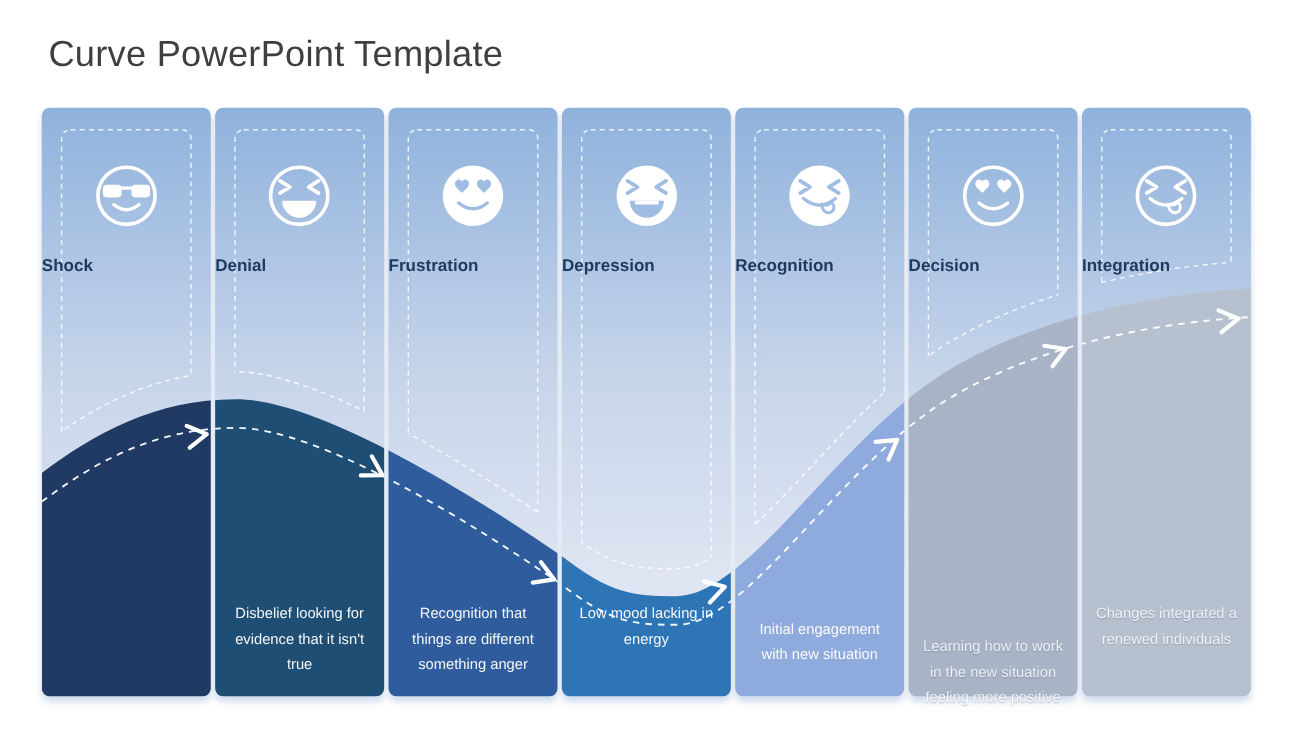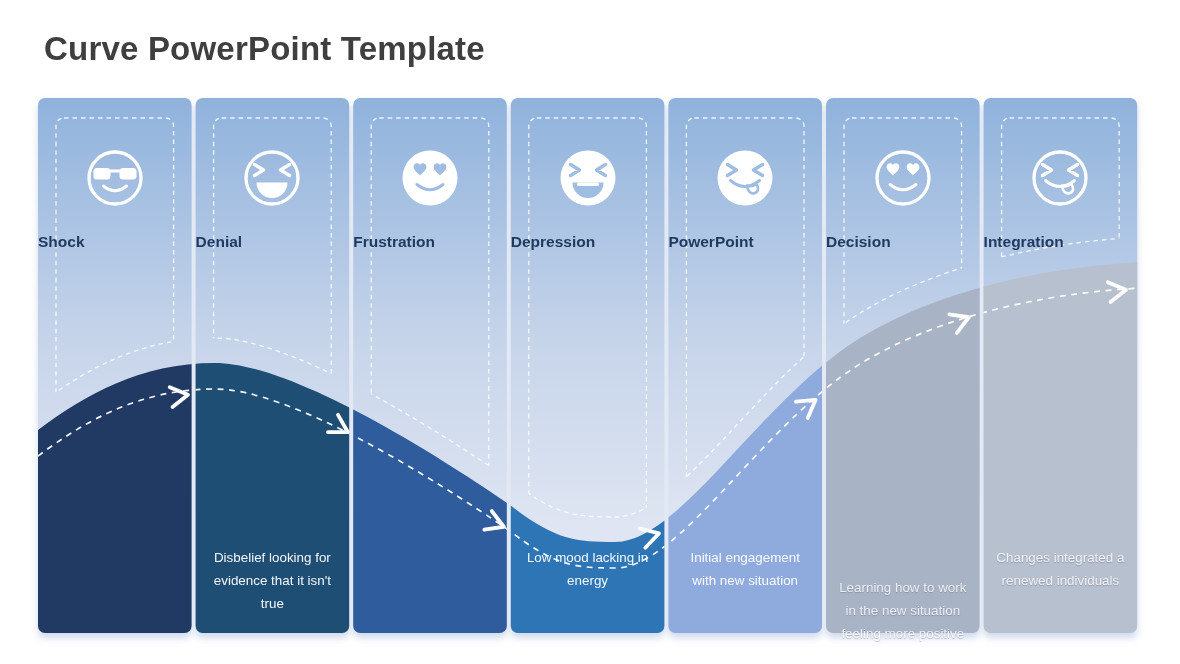--- a/index.html
+++ b/index.html
@@ -1,18 +1,18 @@
 <!DOCTYPE html>
 <html><head>
 <meta charset="utf-8">
 <style>
   html,body{margin:0;padding:0;background:#ffffff;}
   .page{position:relative;width:1180px;height:664px;background:#ffffff;overflow:hidden;
         font-family:"Liberation Sans",sans-serif;}
-  .main-title{position:absolute;left:44px;top:30px;font-size:33px;font-weight:700;
+  .main-title{position:absolute;left:44px;top:30px;font-size:33px;font-weight:400;
         letter-spacing:.2px;color:#3F3F3F;white-space:nowrap;}
   #diagram{position:absolute;left:0;top:0;}
   .overlay{position:absolute;left:0;top:0;width:1180px;height:664px;pointer-events:none;}
   .icon-wrap{position:absolute;width:64px;height:64px;}
   .stage-title{position:absolute;font-size:15.5px;font-weight:700;
         color:#1F3A5F;}
   .stage-desc{position:absolute;text-align:center;font-size:13.4px;line-height:23px;
         color:#FFFFFF;opacity:.95;}
   .stage-desc.muted{opacity:.78;text-shadow:0 1px 1px rgba(75,85,105,.45);}
 </style>
@@ -110,36 +110,37 @@
         </svg></div>
       <div class="stage-title" style="left: 195.6px; top: 233px; width: 149px;">Denial</div>
       <div class="stage-desc" style="left: 204.4px; top: 546px; width: 136px;">Disbelief looking for evidence that it isn't true</div>
       <div class="icon-wrap" style="left: 398px; top: 146px;"><svg width="64" height="64" viewBox="-32 -32 64 64">
           <circle r="27.5" fill="#FFFFFF"></circle>
           <path d="M0 3.4 C-1.7 1.3 -6.4 -1.7 -6.4 -5 C-6.4 -7.3 -4.8 -8.8 -2.9 -8.8 C-1.4 -8.8 -0.4 -7.9 0 -6.6 C0.4 -7.9 1.4 -8.8 2.9 -8.8 C4.8 -8.8 6.4 -7.3 6.4 -5 C6.4 -1.7 1.7 1.3 0 3.4 Z" transform="translate(-10,-6)" fill="#9FBCE2"></path>
           <path d="M0 3.4 C-1.7 1.3 -6.4 -1.7 -6.4 -5 C-6.4 -7.3 -4.8 -8.8 -2.9 -8.8 C-1.4 -8.8 -0.4 -7.9 0 -6.6 C0.4 -7.9 1.4 -8.8 2.9 -8.8 C4.8 -8.8 6.4 -7.3 6.4 -5 C6.4 -1.7 1.7 1.3 0 3.4 Z" transform="translate(10,-6)" fill="#9FBCE2"></path>
           <path d="M -13 6.5 Q 0 17 13 6.5" fill="none" stroke="#9FBCE2" stroke-width="3" stroke-linecap="round"></path>
         </svg></div>
       <div class="stage-title" style="left: 353.2px; top: 233px; width: 153.6px;">Frustration</div>
+      <div class="stage-desc" style="left: 362px; top: 546px; width: 136px;">Recognition that things are different something anger</div>
       <div class="icon-wrap" style="left: 555.6px; top: 146px;"><svg width="64" height="64" viewBox="-32 -32 64 64">
           <circle r="27.5" fill="#FFFFFF"></circle>
           <path d="M -17.5 -13.5 L -8.5 -8 L -17.5 -2.5 M 17.5 -13.5 L 8.5 -8 L 17.5 -2.5" fill="none" stroke="#9FBCE2" stroke-width="3.4" stroke-linecap="round" stroke-linejoin="round"></path>
           <path d="M -15.5 4.5 A 15.5 15.5 0 0 0 15.5 4.5 Z" fill="#9FBCE2"></path>
           <rect x="-11" y="4.5" width="22" height="3.5" rx="1.5" fill="#FFFFFF"></rect>
         </svg></div>
       <div class="stage-title" style="left: 510.8px; top: 233px; width: 153.6px;">Depression</div>
       <div class="stage-desc" style="left: 519.6px; top: 546px; width: 136px;">Low mood lacking in energy</div>
       <div class="icon-wrap" style="left: 713.2px; top: 146px;"><svg width="64" height="64" viewBox="-32 -32 64 64">
           <circle r="27.5" fill="#FFFFFF"></circle>
           <path d="M -17.5 -13.5 L -8.5 -8 L -17.5 -2.5 M 17.5 -13.5 L 8.5 -8 L 17.5 -2.5" fill="none" stroke="#9FBCE2" stroke-width="3.4" stroke-linecap="round" stroke-linejoin="round"></path>
           <path d="M -14.5 2.5 Q 0 14.5 14.5 2.5" fill="none" stroke="#9FBCE2" stroke-width="3" stroke-linecap="round"></path>
           <path d="M 2 7.5 C 2.5 13.5 6 16.5 10 15 C 13.8 13.5 14 9 11 5.8 C 8.5 8.3 5 8.8 2 7.5 Z" fill="#FFFFFF" stroke="#9FBCE2" stroke-width="2.6" stroke-linejoin="round"></path>
         </svg></div>
-      <div class="stage-title" style="left: 668.4px; top: 233px; width: 153.6px;">PowerPoint</div>
-      <div class="stage-desc" style="left: 677.2px; top: 546px; width: 136px;">Initial engagement with new situation</div>
+      <div class="stage-title" style="left: 668.4px; top: 233px; width: 153.6px;">Recognition</div>
+      <div class="stage-desc" style="left: 677.2px; top: 560px; width: 136px;">Initial engagement with new situation</div>
       <div class="icon-wrap" style="left: 870.8px; top: 146px;"><svg width="64" height="64" viewBox="-32 -32 64 64">
           <circle r="26" fill="none" stroke="#FFFFFF" stroke-width="3.3"></circle>
           <path d="M0 3.4 C-1.7 1.3 -6.4 -1.7 -6.4 -5 C-6.4 -7.3 -4.8 -8.8 -2.9 -8.8 C-1.4 -8.8 -0.4 -7.9 0 -6.6 C0.4 -7.9 1.4 -8.8 2.9 -8.8 C4.8 -8.8 6.4 -7.3 6.4 -5 C6.4 -1.7 1.7 1.3 0 3.4 Z" transform="translate(-10,-6)" fill="#FFFFFF"></path>
           <path d="M0 3.4 C-1.7 1.3 -6.4 -1.7 -6.4 -5 C-6.4 -7.3 -4.8 -8.8 -2.9 -8.8 C-1.4 -8.8 -0.4 -7.9 0 -6.6 C0.4 -7.9 1.4 -8.8 2.9 -8.8 C4.8 -8.8 6.4 -7.3 6.4 -5 C6.4 -1.7 1.7 1.3 0 3.4 Z" transform="translate(10,-6)" fill="#FFFFFF"></path>
           <path d="M -13 6.5 Q 0 17 13 6.5" fill="none" stroke="#FFFFFF" stroke-width="3" stroke-linecap="round"></path>
         </svg></div>
       <div class="stage-title" style="left: 826px; top: 233px; width: 142px;">Decision</div>
       <div class="stage-desc muted" style="left: 834.8px; top: 576px; width: 136px;">Learning how to work in the new situation feeling more positive</div>
       <div class="icon-wrap" style="left: 1028.4px; top: 146px;"><svg width="64" height="64" viewBox="-32 -32 64 64">
           <circle r="26" fill="none" stroke="#FFFFFF" stroke-width="3.3"></circle>

